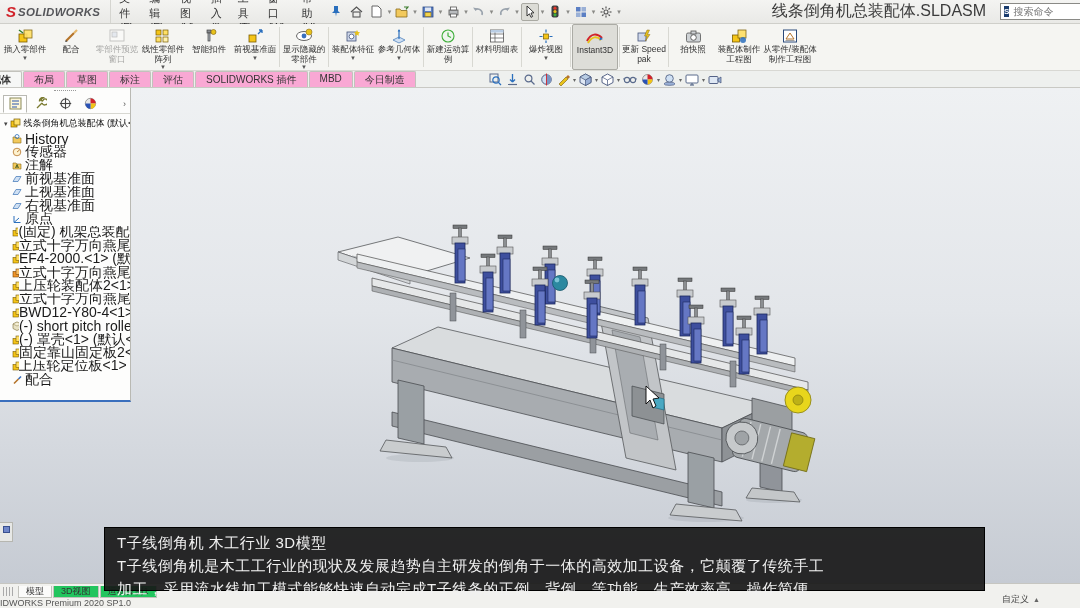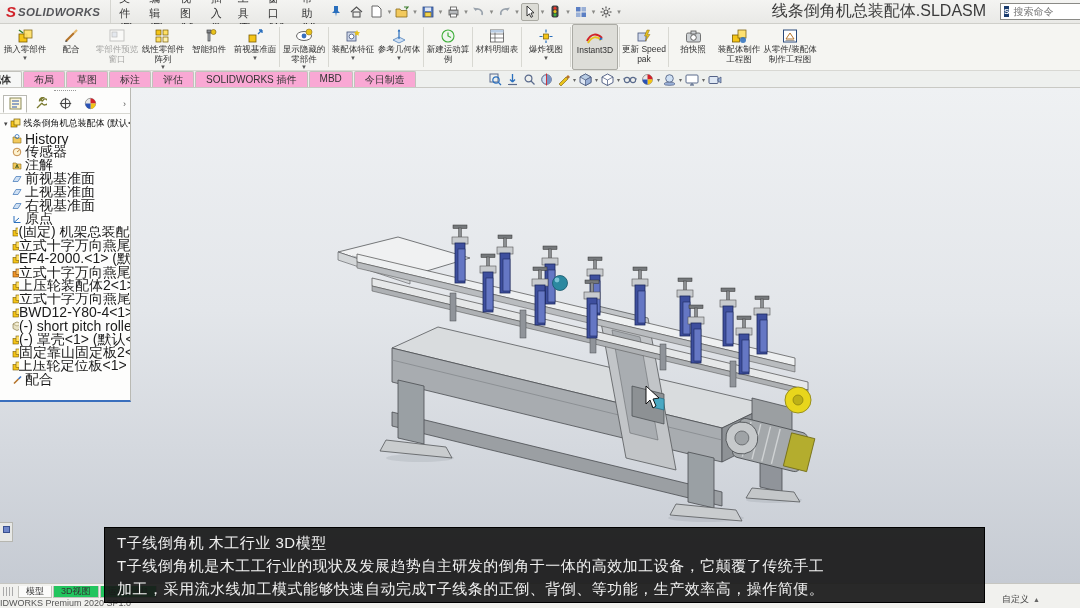--- a/index.html
+++ b/index.html
@@ -74,21 +74,21 @@
   #panel-flyout { margin-left:auto; font-size:9px; color:#555; padding-right:4px; }
   #tree-root { display:flex; align-items:center; font-size:9px; color:#111; padding:3px 2px 2px 4px; white-space:nowrap; overflow:hidden; }
   #tree-root .caret { font-size:7px; color:#444; margin-right:2px; }
   #tree-root svg { margin-right:3px; flex:none; }
   .tree-item { display:flex; align-items:center; font-size:14px; color:#1a1a1a; height:13.4px;
     padding-left:12px; white-space:nowrap; overflow:hidden; }
   .tree-item svg { margin-right:3px; flex:none; }
   .tree-item span { overflow:hidden; text-overflow:clip; }
 
   
-  #caption { position:absolute; left:104px; top:527px; width:881px; height:76px;
+  #caption { position:absolute; left:104px; top:527px; width:881px; height:64px;
     background:rgba(24,24,24,0.92); border:1px solid #000; z-index:8;
     color:#f1f1f1; padding:4px 12px 0 12px; }
   .cap-line { font-size:15px; line-height:1.52; letter-spacing:.5px; white-space:nowrap; }
 
   
   #statusbar { position:absolute; left:0; top:583px; width:1080px; height:25px;
     background:#f1f1ee; border-top:1px solid #c6c6c1; }
   #view-tabs { position:absolute; left:0; top:1px; display:flex; align-items:center; height:13px; }
   #vt-grip { display:flex; margin:0 3px; }
   #vt-grip i { width:2px; height:9px; border-left:1px solid #aaa; margin-right:1px; }

